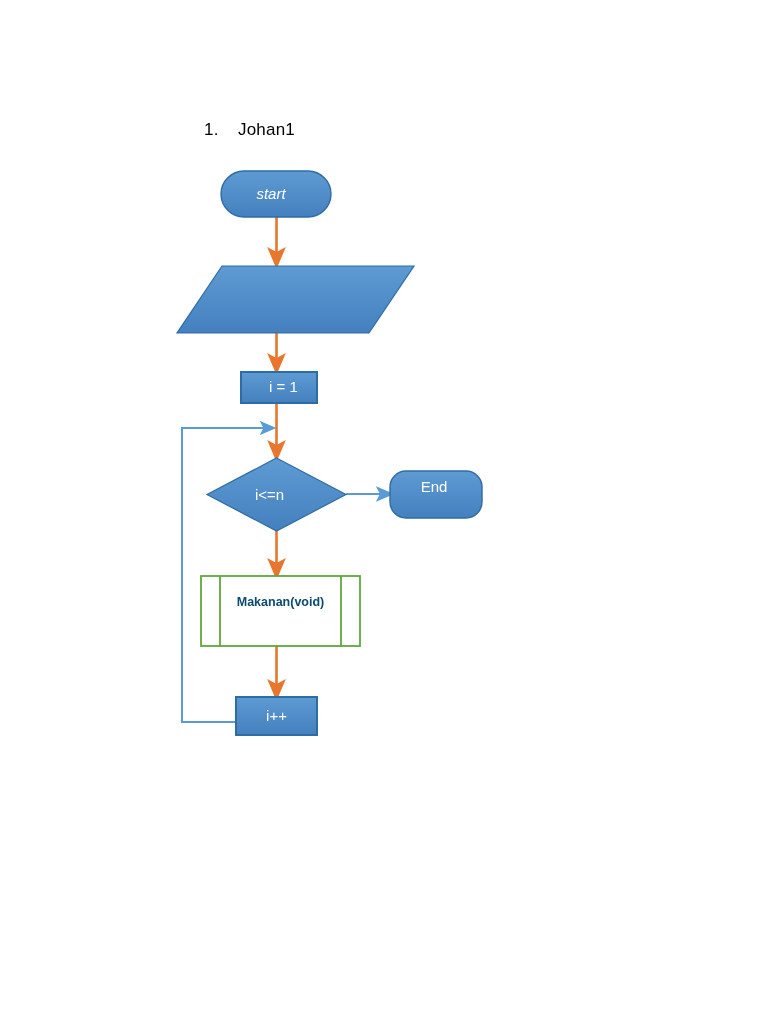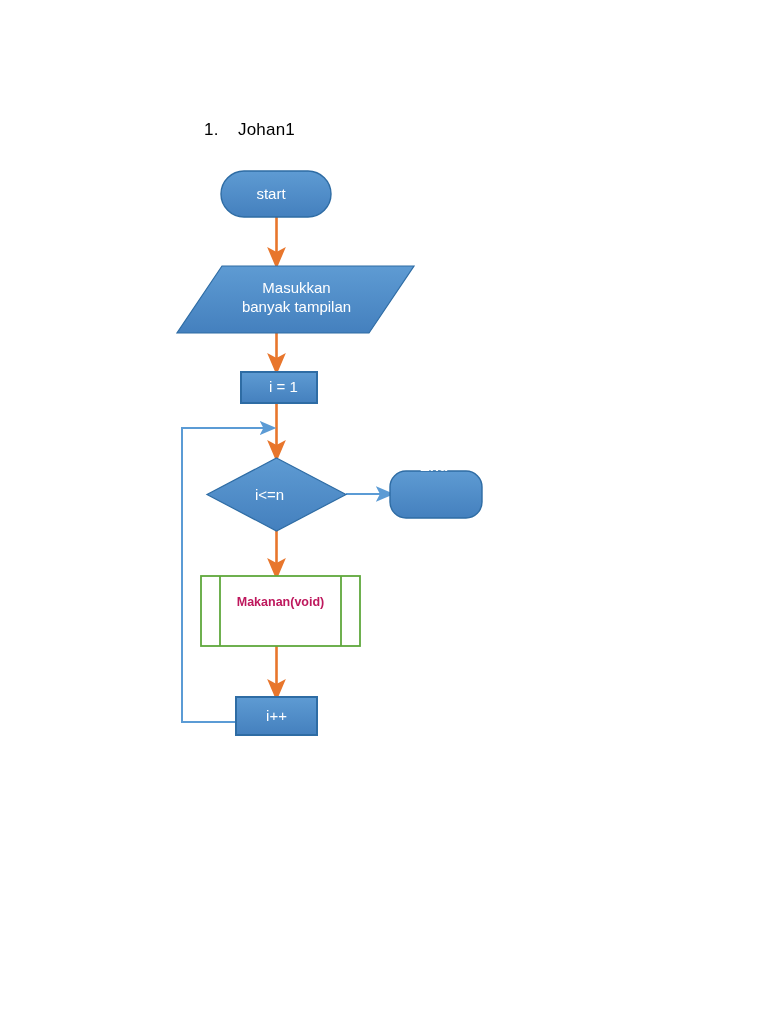--- a/index.html
+++ b/index.html
@@ -46,21 +46,21 @@
     text-align: center;
     pointer-events: none;
     line-height: 1.25;
     white-space: pre-line;
   }
   .label-white {
     color: #ffffff;
     font-size: 15px;
   }
   .label-black {
-    color: #be185d;
+    color: #0c4a6e;
     font-size: 12.5px;
     font-weight: bold;
   }
 </style>
 </head>
 <body>
 
 <div id="page">
 
   <div class="heading"><span class="num">1.</span><span>Johan1</span></div>
@@ -105,28 +105,26 @@
 
     <g>
       <rect x="157" y="576" width="159" height="70" fill="#FFFFFF" stroke="#5FA83C" stroke-width="1.8"></rect>
       <line x1="176" y1="576" x2="176" y2="646" stroke="#5FA83C" stroke-width="1.8"></line>
       <line x1="297" y1="576" x2="297" y2="646" stroke="#5FA83C" stroke-width="1.8"></line>
     </g>
 
     <rect x="192" y="697" width="81" height="38" fill="url(#blueFill)" stroke="#2E6CA4" stroke-width="2"></rect>
   </svg>
 
-  <div class="shape-label label-white" style="left:177px; top:185px; width:100px;">start</div>
+  <div class="shape-label label-white" style="left:177px; top:185px; width:100px;font-style:italic;">start</div>
 
-  <div class="shape-label label-white" style="left:155px; top:279px; width:195px;">Masukkan
-banyak tampilan</div>
 
   <div class="shape-label label-white" style="left:197px; top:378px; width:85px;">i = 1</div>
 
   <div class="shape-label label-white" style="left:156px; top:486px; width:139px;">i&lt;=n</div>
 
-  <div class="shape-label label-white" style="left:346px; top:457px; width:88px;font-weight:bold;">End</div>
+  <div class="shape-label label-white" style="left:346px; top:478px; width:88px;">End</div>
 
   <div class="shape-label label-black" style="left:176px; top:595px; width:121px;">Makanan(void)</div>
 
   <div class="shape-label label-white" style="left:192px; top:707px; width:81px;">i++</div>
 
 </div>
 
 </body></html>

